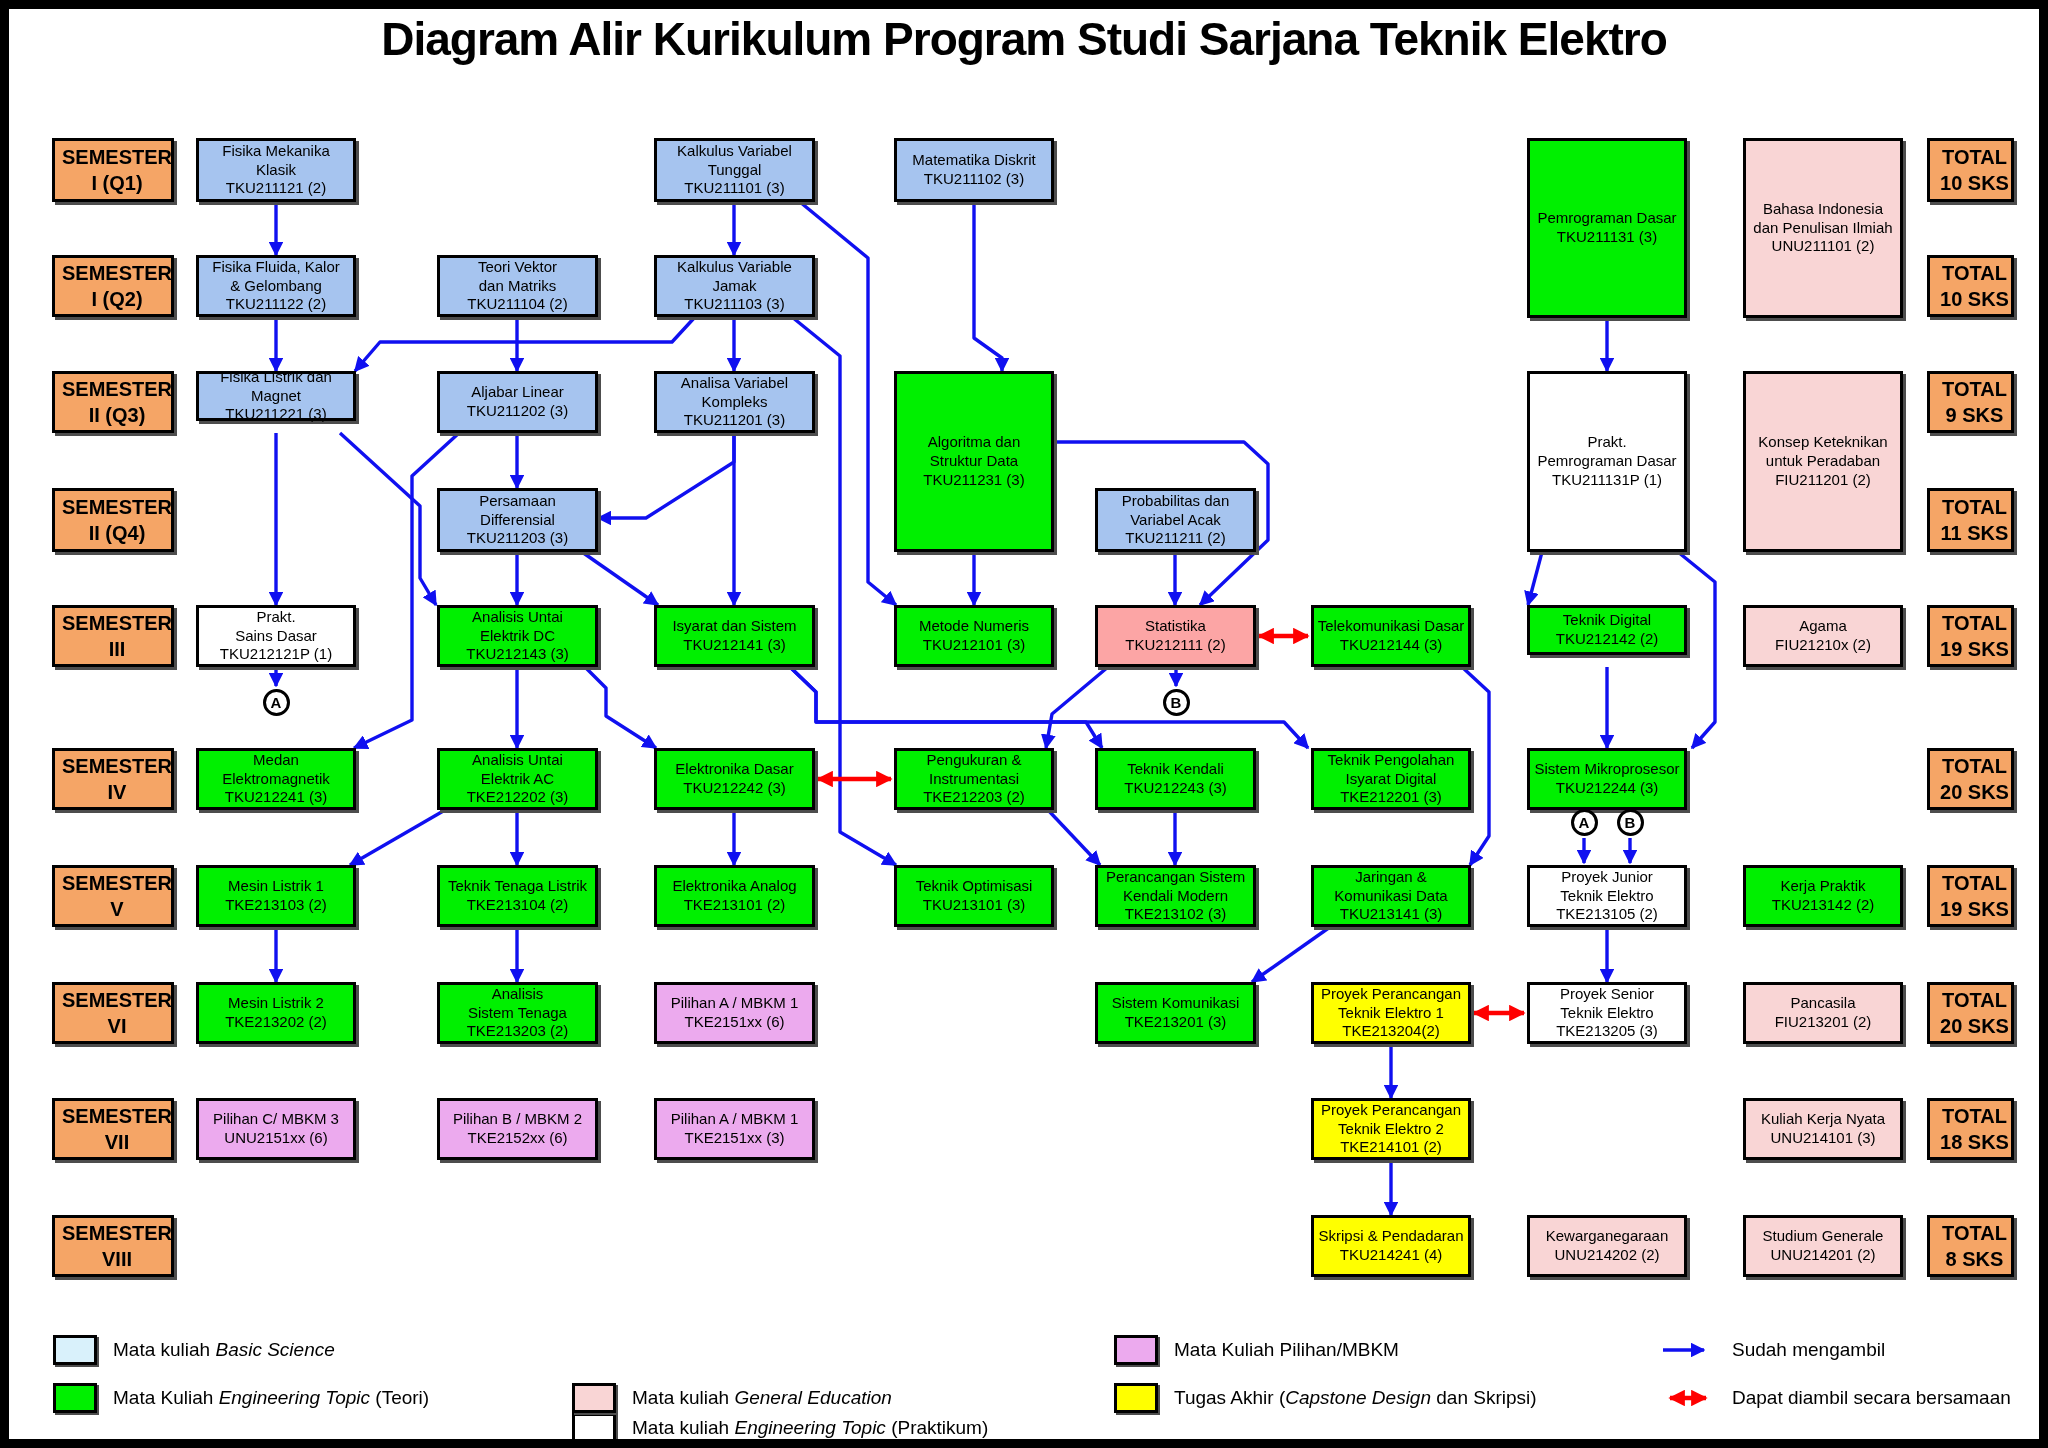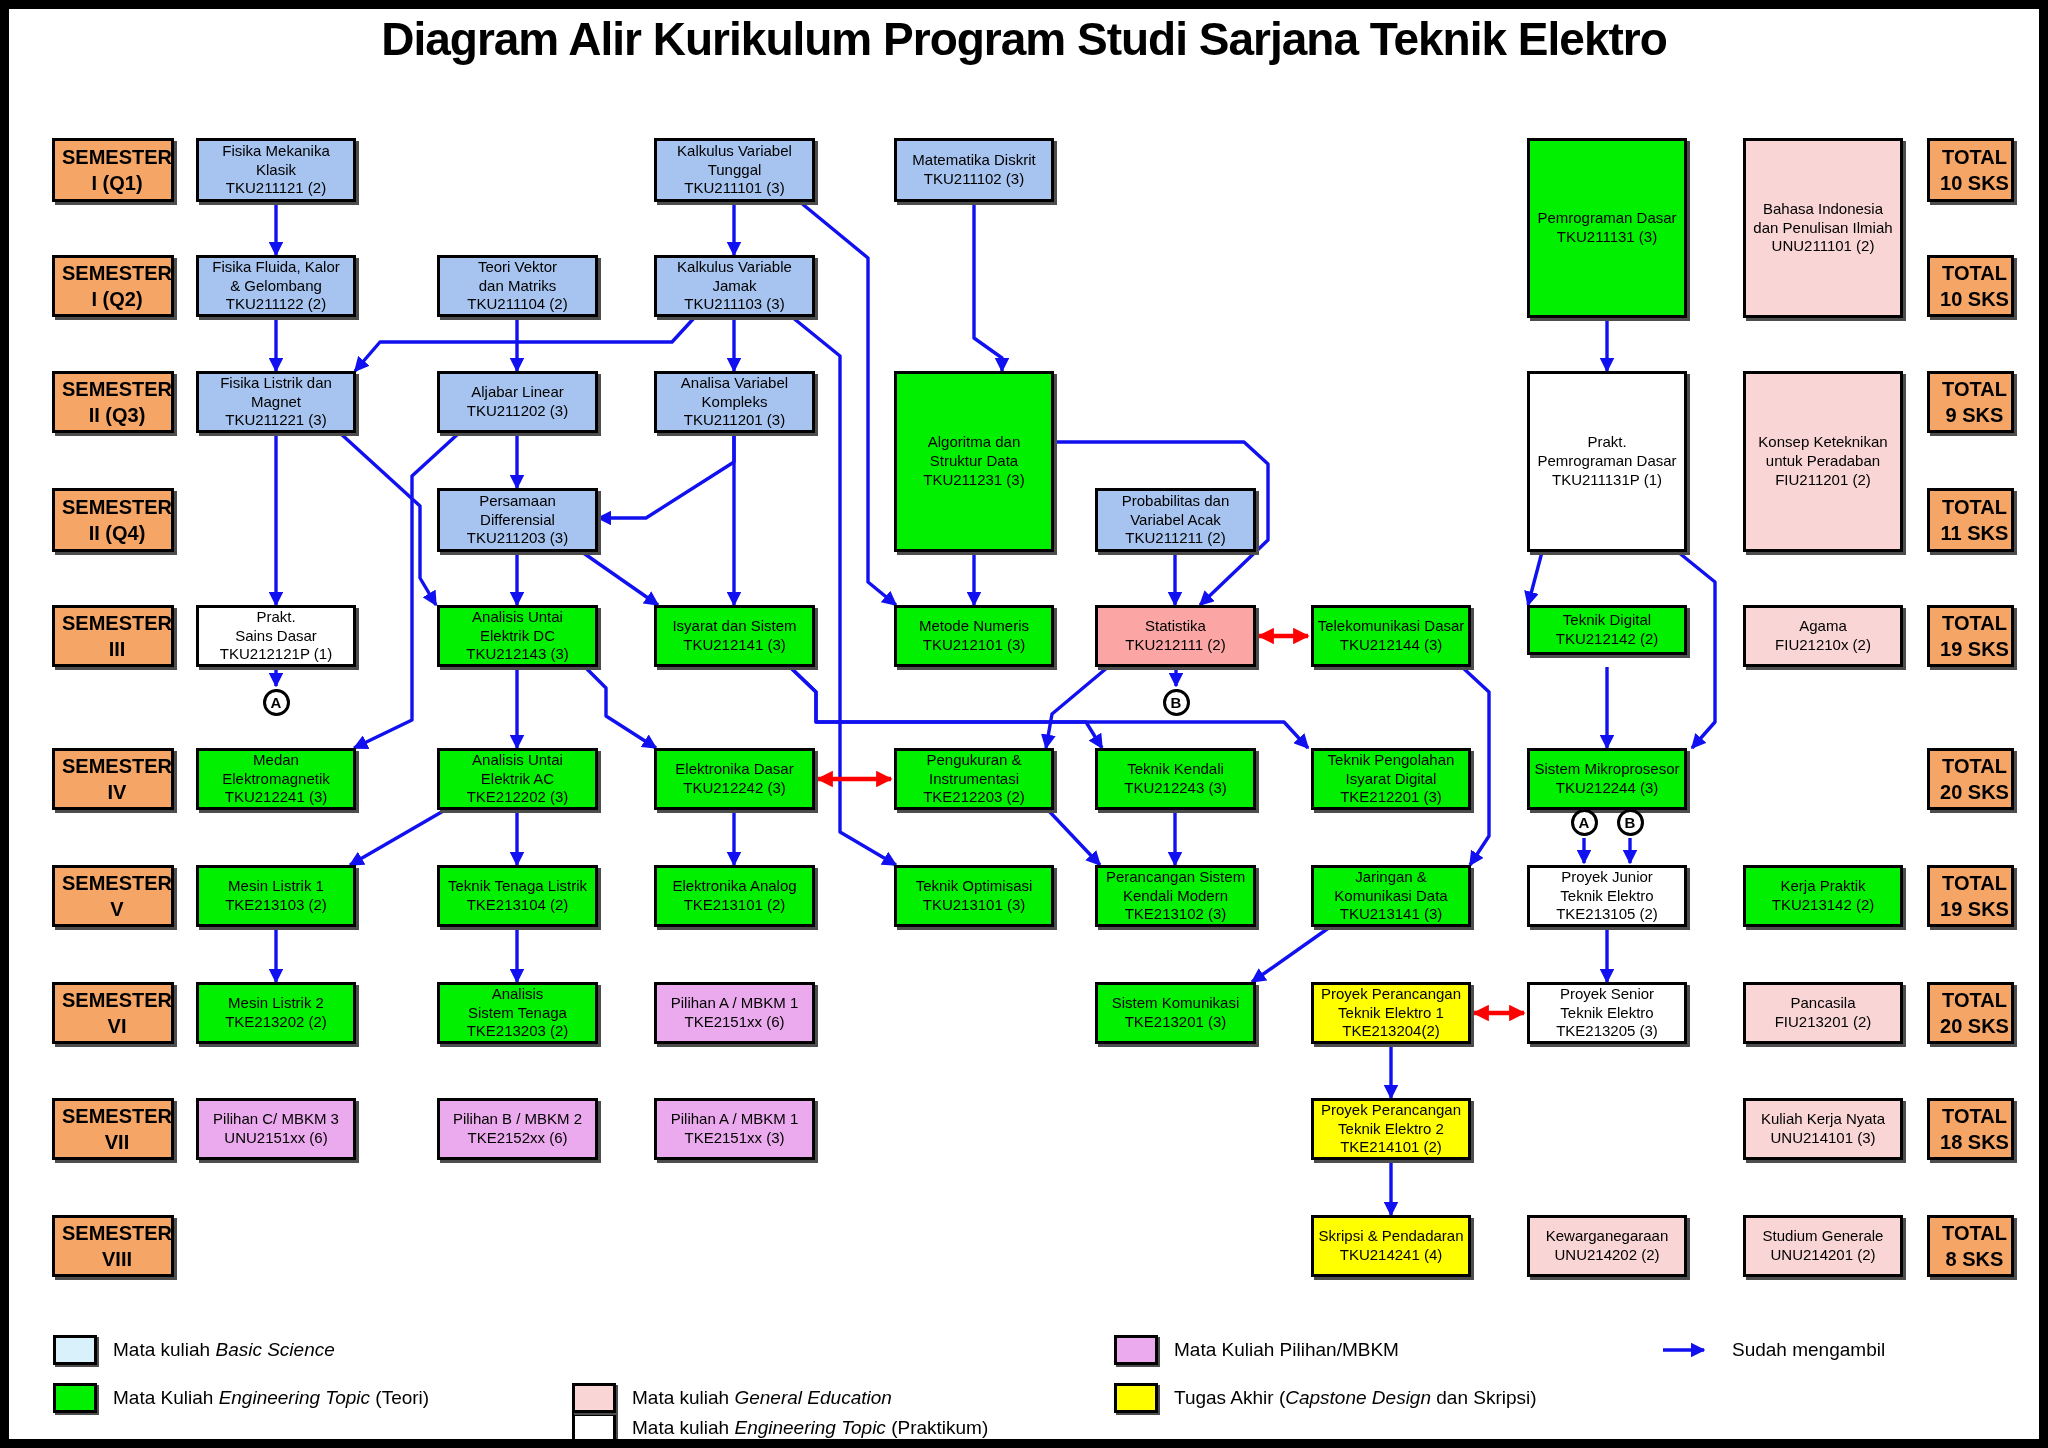--- a/index.html
+++ b/index.html
@@ -202,21 +202,21 @@
     <div class="box" style="left: 437px; top: 255px; width: 161px; height: 62px; background: rgb(166, 196, 239);">
       <span>Teori Vektor</span>
       <span>dan Matriks</span>
       <span>TKU211104 (2)</span>
     </div>
     <div class="box" style="left: 654px; top: 255px; width: 161px; height: 62px; background: rgb(166, 196, 239);">
       <span>Kalkulus Variable</span>
       <span>Jamak</span>
       <span>TKU211103 (3)</span>
     </div>
-    <div class="box" style="left: 196px; top: 371px; width: 160px; height: 62px; background: rgb(166, 196, 239); text-align: center;">
+    <div class="box" style="left: 196px; top: 371px; width: 160px; height: 50px; background: rgb(166, 196, 239); text-align: center;">
       <span>Fisika Listrik dan</span>
       <span>Magnet</span>
       <span>TKU211221 (3)</span>
     </div>
     <div class="box" style="left: 437px; top: 371px; width: 161px; height: 62px; background: rgb(166, 196, 239);">
       <span>Aljabar Linear</span>
       <span>TKU211202 (3)</span>
     </div>
     <div class="box" style="left: 654px; top: 371px; width: 161px; height: 62px; background: rgb(166, 196, 239); text-align: right;">
       <span>Analisa Variabel</span>
@@ -448,13 +448,19 @@
     <div class="legend-item" style="left: 1114px; top: 1381px;">
       <span class="swatch" style="background: rgb(255, 255, 0);"></span>
       <span class="legend-label"><span>Tugas Akhir (</span><i>Capstone Design</i><span> dan Skripsi)</span></span>
     </div>
     <div class="legend-item" style="left: 1660px; top: 1333px;">
       <svg width="56" height="20">
         <line x1="3" y1="10" x2="44" y2="10" class="blue" marker-end="url(#mb)"></line>
       </svg>
       <span class="legend-label">Sudah mengambil</span>
     </div>
+    <div class="legend-item" style="left: 1660px; top: 1381px;">
+      <svg width="56" height="20">
+        <line x1="10" y1="10" x2="46" y2="10" class="red" marker-start="url(#mr)" marker-end="url(#mr)"></line>
+      </svg>
+      <span class="legend-label">Dapat diambil secara bersamaan</span>
+    </div>
   </div>
 
 </body></html>

